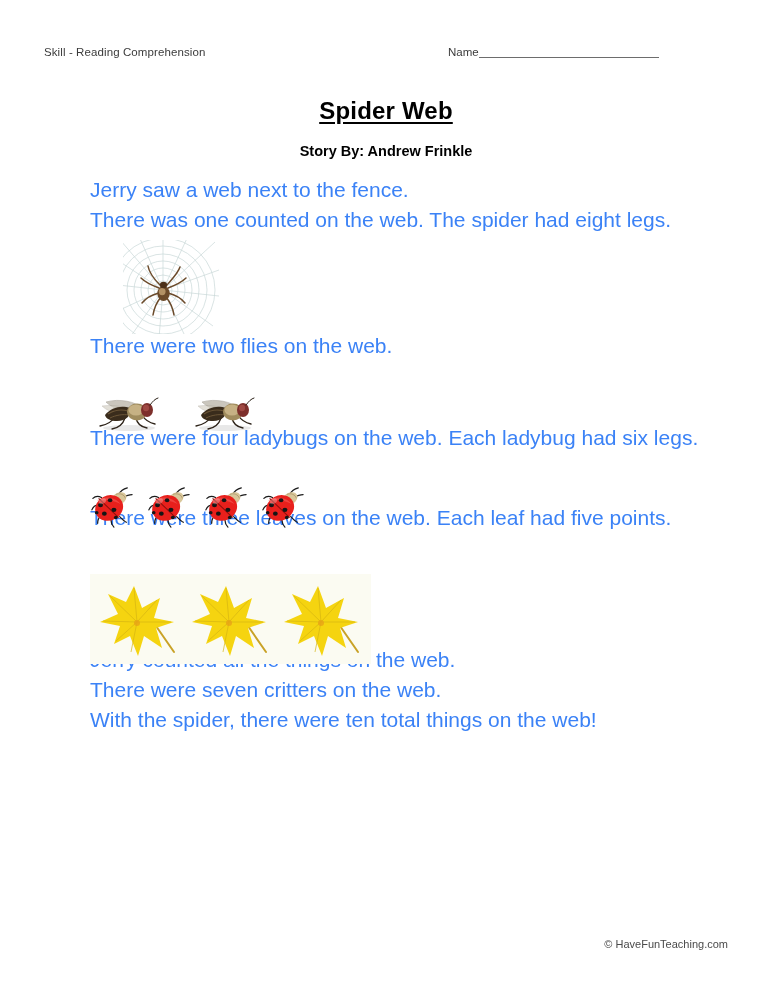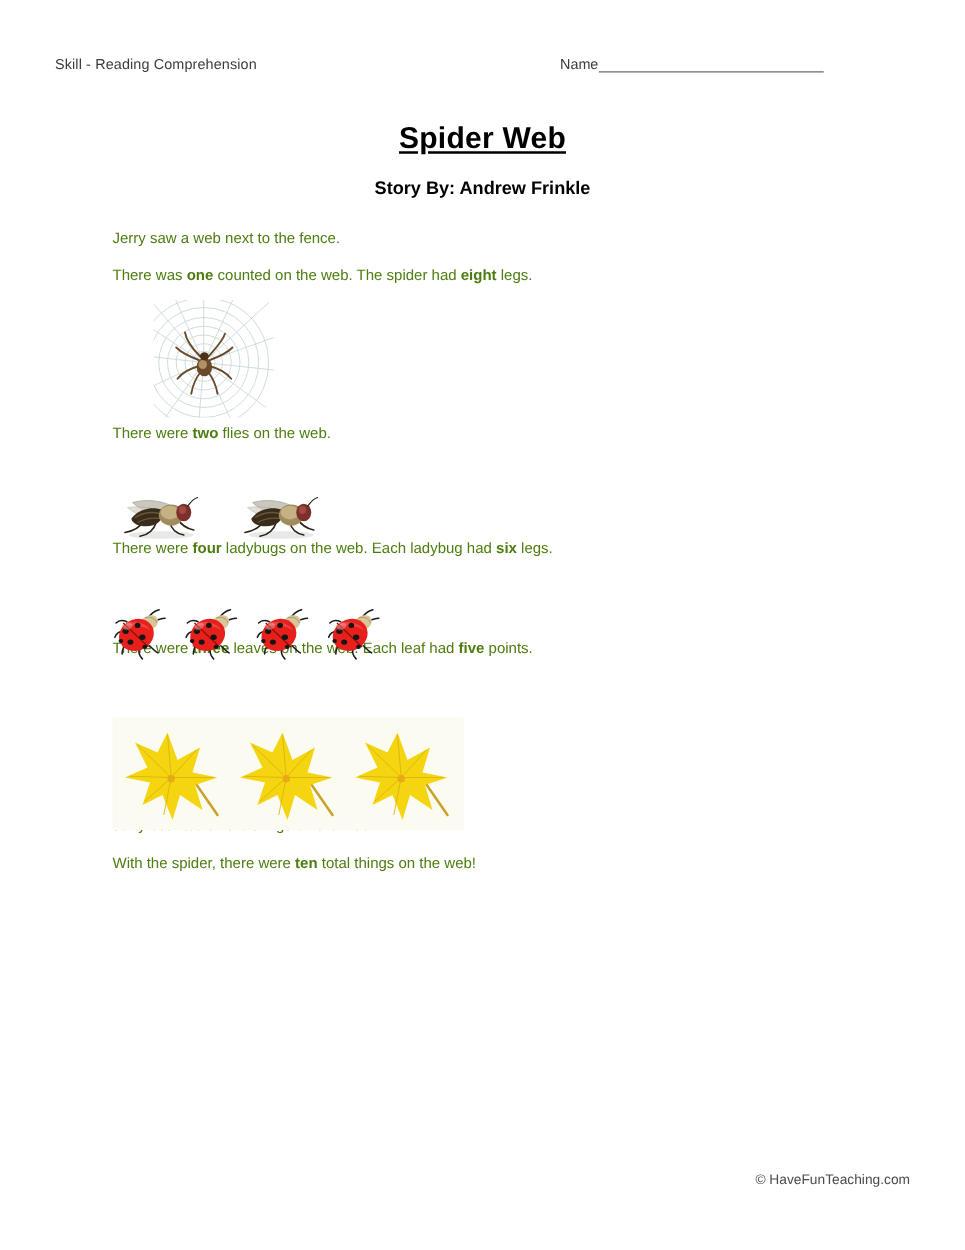--- a/index.html
+++ b/index.html
@@ -79,26 +79,26 @@
   }
 
   
   .story {
     position: absolute;
     left: 90px;
     top: 175px;
     width: 610px;
   }
   .line {
-    font-size: 12px;
+    font-size: 21px;
     line-height: 30px;
-    color: #4d7c0f;
+    color: #3b82f6;
     white-space: nowrap;
   }
-  .line b { font-weight: bold; }
+  .line b { font-weight: normal; }
 
   .gap-web   { height: 96px; }
   .gap-fly   { height: 62px; }
   .gap-lady  { height: 50px; }
   .gap-leaf  { height: 112px; }
 
   
   .illus { position: absolute; }
 
   
@@ -160,20 +160,21 @@
   <div class="line"><span>Jerry saw a web next to the fence.</span></div>
   <div class="line"><span>There was </span><b>one</b><span> counted on the web. The spider had </span><b>eight</b><span> legs.</span></div>
   <div class="gap-web"></div>
   <div class="line"><span>There were </span><b>two</b><span> flies on the web.</span></div>
   <div class="gap-fly"></div>
   <div class="line"><span>There were </span><b>four</b><span> ladybugs on the web. Each ladybug had </span><b>six</b><span> legs.</span></div>
   <div class="gap-lady"></div>
   <div class="line"><span>There were </span><b>three</b><span> leaves on the web. Each leaf had </span><b>five</b><span> points.</span></div>
   <div class="gap-leaf"></div>
   <div class="line"><span>Jerry counted all the things on the web.</span></div>
+  <div class="line"><span>There were </span><b>seven</b><span> critters on the web.</span></div>
   <div class="line"><span>With the spider, there were </span><b>ten</b><span> total things on the web!</span></div>
 </div>
 
 <div class="illus web-block">
   <svg class="web-svg" width="96" height="94" viewBox="0 0 96 94" aria-hidden="true">
     <g stroke="#c6d5d6" stroke-width="0.7" fill="none" opacity="0.95">
 
       <line x1="40" y1="50" x2="-8" y2="-6"></line>
       <line x1="40" y1="50" x2="14" y2="-8"></line>
       <line x1="40" y1="50" x2="40" y2="-10"></line>

